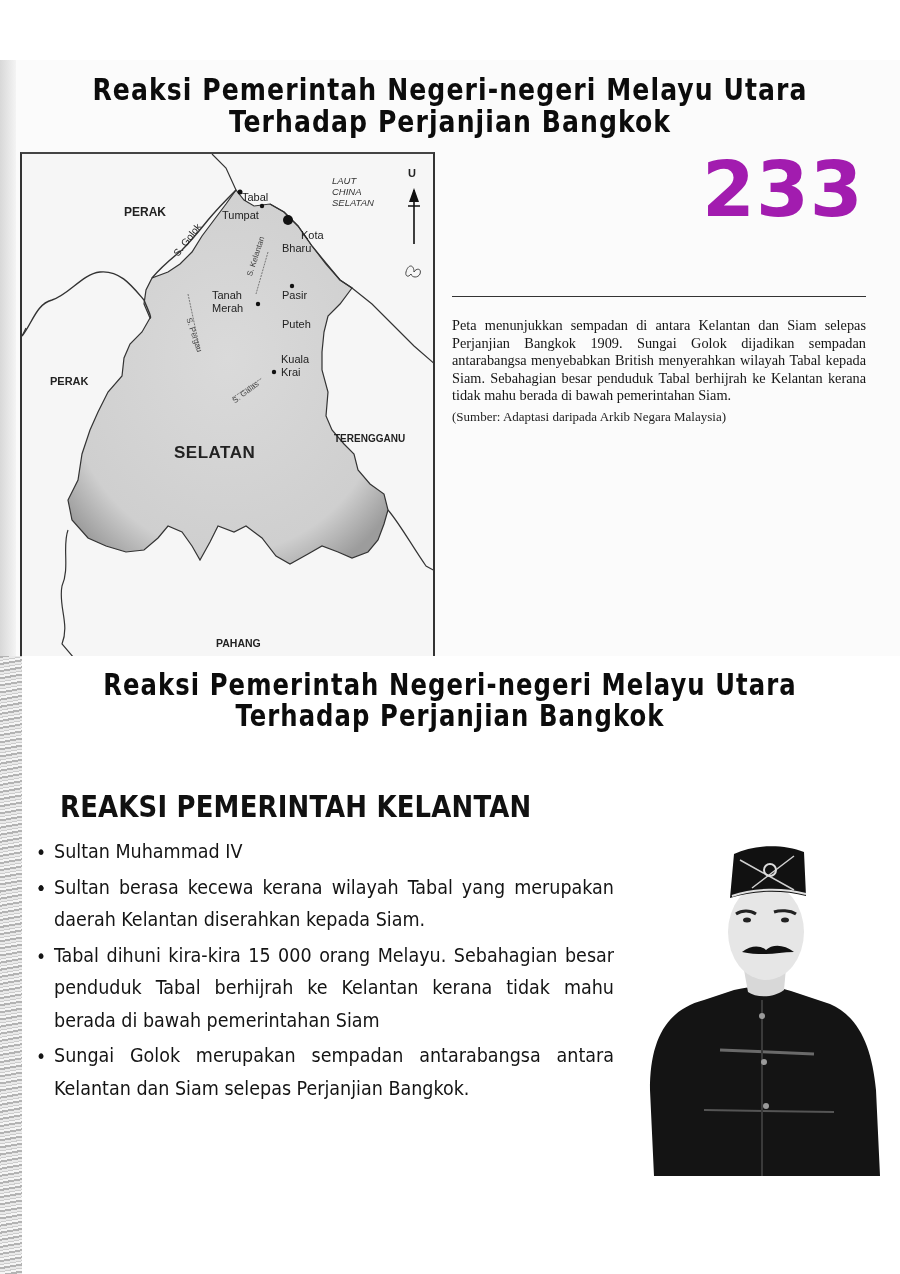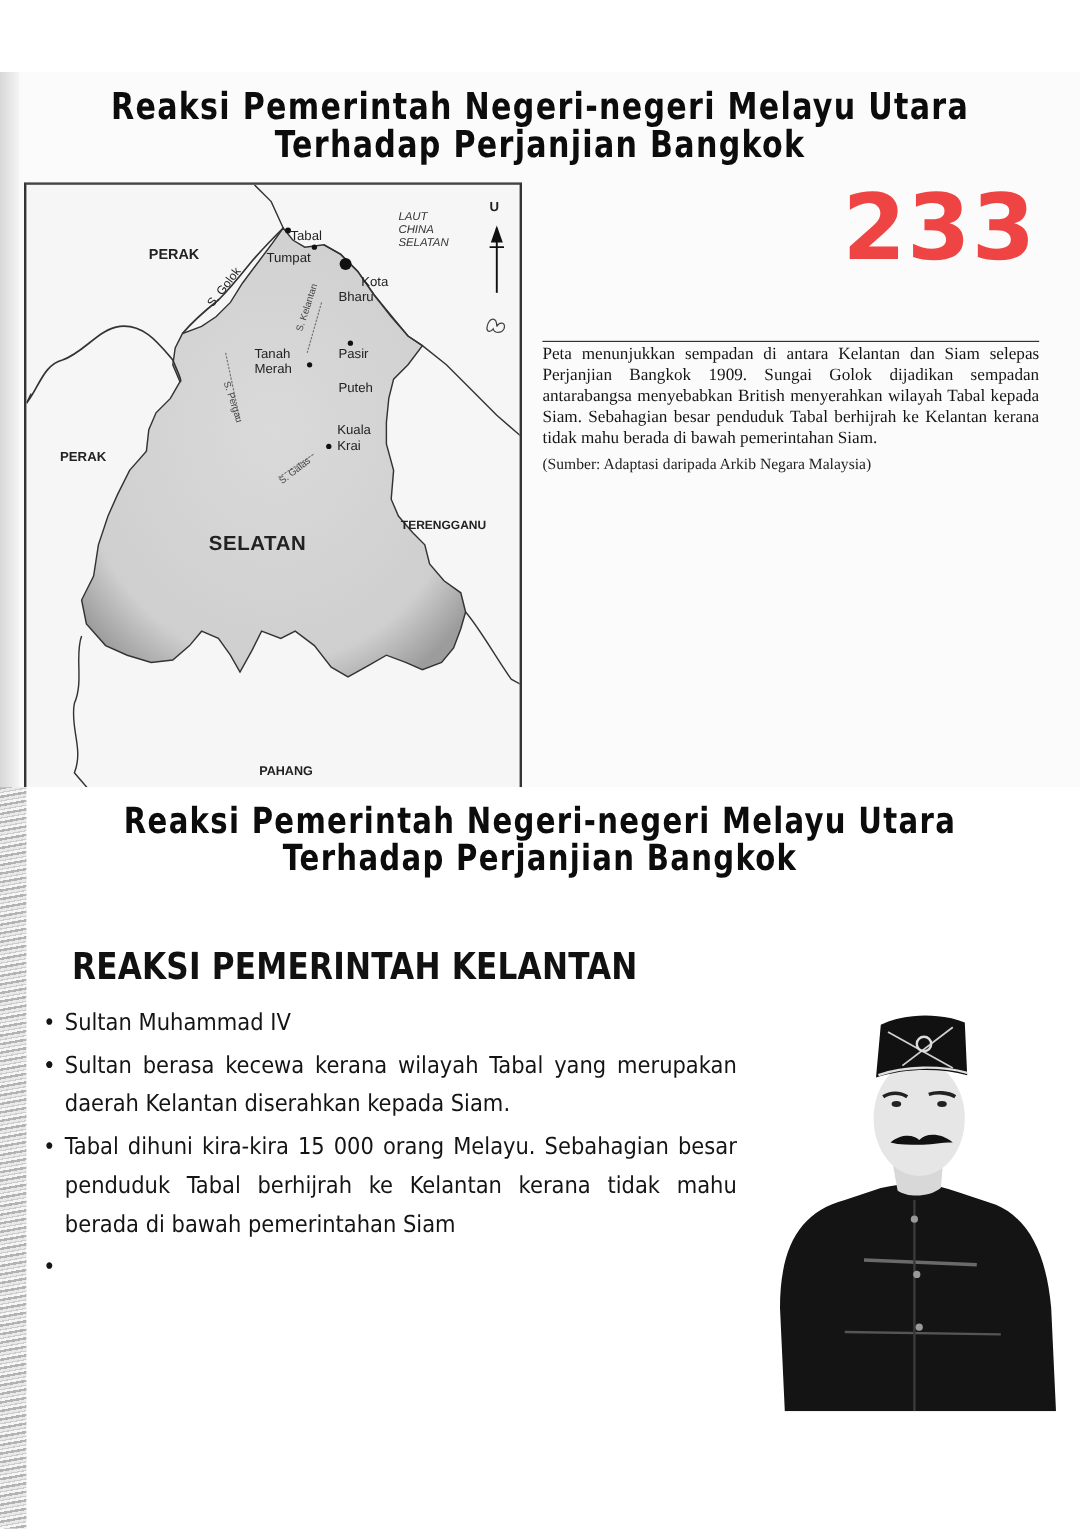--- a/index.html
+++ b/index.html
@@ -22,41 +22,41 @@
       letter-spacing: 1.2px;
       transform: scaleX(0.9);
     }
     .hand-title .l1 { display: block; font-size: 31px; }
     .hand-title .l2 { display: block; font-size: 31px; }
     .title-top { top: 14px; }
 
     .page-number {
       position: absolute; left: 702px; top: 85px;
       font-family: "DejaVu Sans", sans-serif; font-weight: bold;
-      font-size: 76px; letter-spacing: 1px; color: #ef4444;
+      font-size: 76px; letter-spacing: 1px; color: #a21caf;
     }
 
     .map-frame {
       position: absolute; left: 20px; top: 92px; width: 415px; height: 504px;
       border-left: 2px solid #333; border-right: 2px solid #333; border-top: 2px solid #444;
       background: #f6f6f6; overflow: hidden;
     }
     .map-frame svg { position: absolute; left: 0; top: 0; }
     .map-label {
       position: absolute; font-family: "Liberation Sans", sans-serif;
       font-size: 11px; color: #222; line-height: 1.05;
     }
     .map-label.bold { font-weight: bold; }
     .map-label.big { font-size: 17px; font-weight: bold; letter-spacing: 0.5px; }
     .map-label.italic { font-style: italic; font-size: 9.5px; color: #333; }
     .map-label.river { font-size: 8px; color: #444; }
 
     .caption {
-      position: absolute; left: 452px; top: 224px; width: 414px;
-      border-top: 1.5px solid #333; padding-top: 2px;
+      position: absolute; left: 452px; top: 236px; width: 414px;
+      border-top: 1.5px solid #333; padding-top: 20px;
     }
     .caption p.body {
       font-family: "Liberation Serif", serif; font-size: 14.3px; line-height: 17.6px;
       text-align: justify; color: #151515;
     }
     .caption p.source {
       margin-top: 4px; font-family: "Liberation Serif", serif; font-size: 13px; color: #222;
     }
 
     
@@ -188,21 +188,21 @@
     <span class="l2">Terhadap Perjanjian Bangkok</span>
   </h1>
 
   <h2 class="section-heading">REAKSI PEMERINTAH KELANTAN</h2>
 
   <ul class="bullets">
     <li><span class="dot">•</span><span>Sultan Muhammad IV</span></li>
     <li><span class="dot">•</span></li>
     <li><span class="dot">•</span><span>Sultan berasa kecewa kerana wilayah Tabal yang merupakan daerah Kelantan diserahkan kepada Siam.</span></li>
     <li><span class="dot">•</span><span>Tabal dihuni kira-kira 15 000 orang Melayu. Sebahagian besar penduduk Tabal berhijrah ke Kelantan kerana tidak mahu berada di bawah pemerintahan Siam</span></li>
-    <li><span class="dot">•</span></li>
+    <li><span class="dot">•</span><span>Sungai Golok merupakan sempadan antarabangsa antara Kelantan dan Siam selepas Perjanjian Bangkok.</span></li>
   </ul>
 
   <svg class="portrait" viewBox="0 0 236 336" aria-label="Sultan Muhammad IV portrait">
 
     <path d="M10,336 L6,250 C6,200 22,170 60,160 L90,150 C100,148 110,146 120,146 C132,146 144,150 156,154 L186,164 C214,176 228,206 232,250 L236,336 Z" fill="#141414"></path>
 
     <path d="M76,210 L170,214" stroke="#6a6a6a" stroke-width="3" fill="none"></path>
     <path d="M60,270 L190,272" stroke="#555" stroke-width="2" fill="none"></path>
     <path d="M118,160 L118,336" stroke="#3a3a3a" stroke-width="2" fill="none"></path>
     <circle cx="118" cy="176" r="3" fill="#9a9a9a"></circle>

